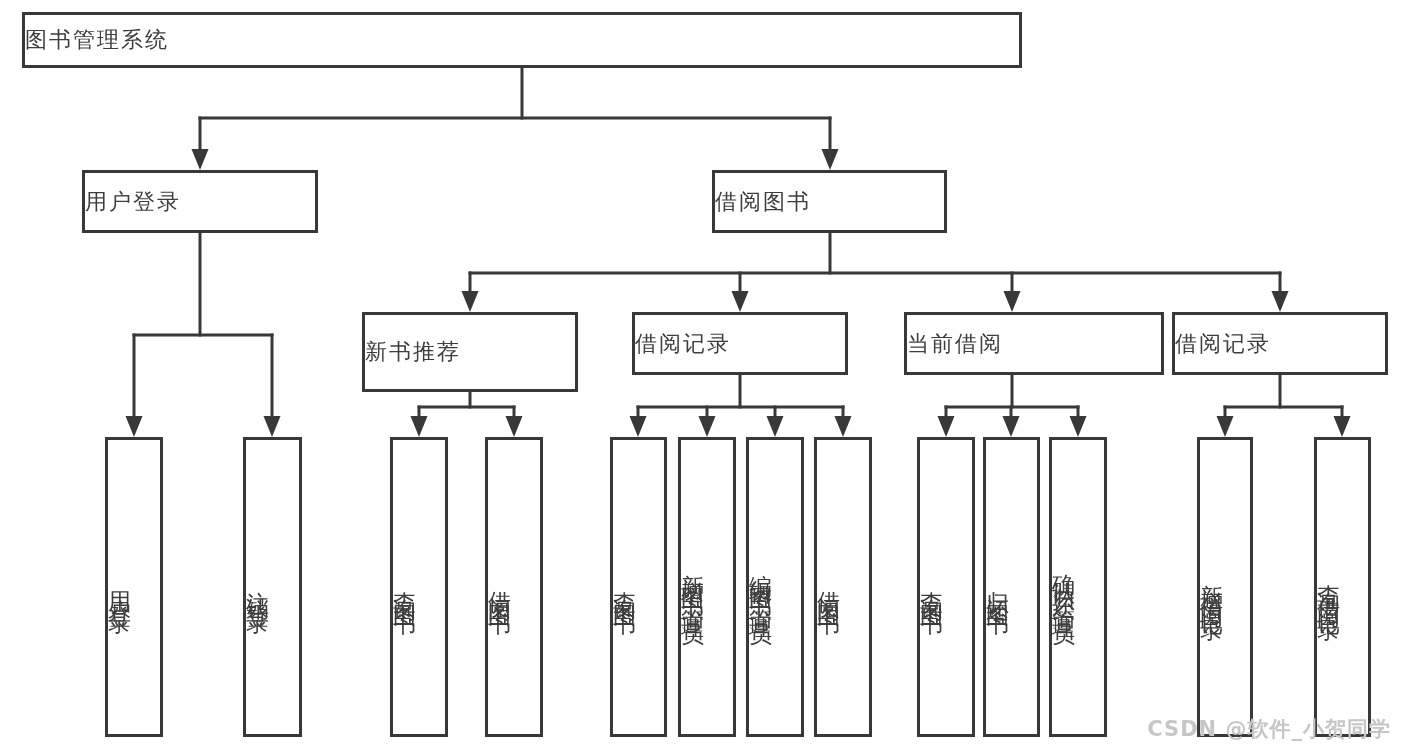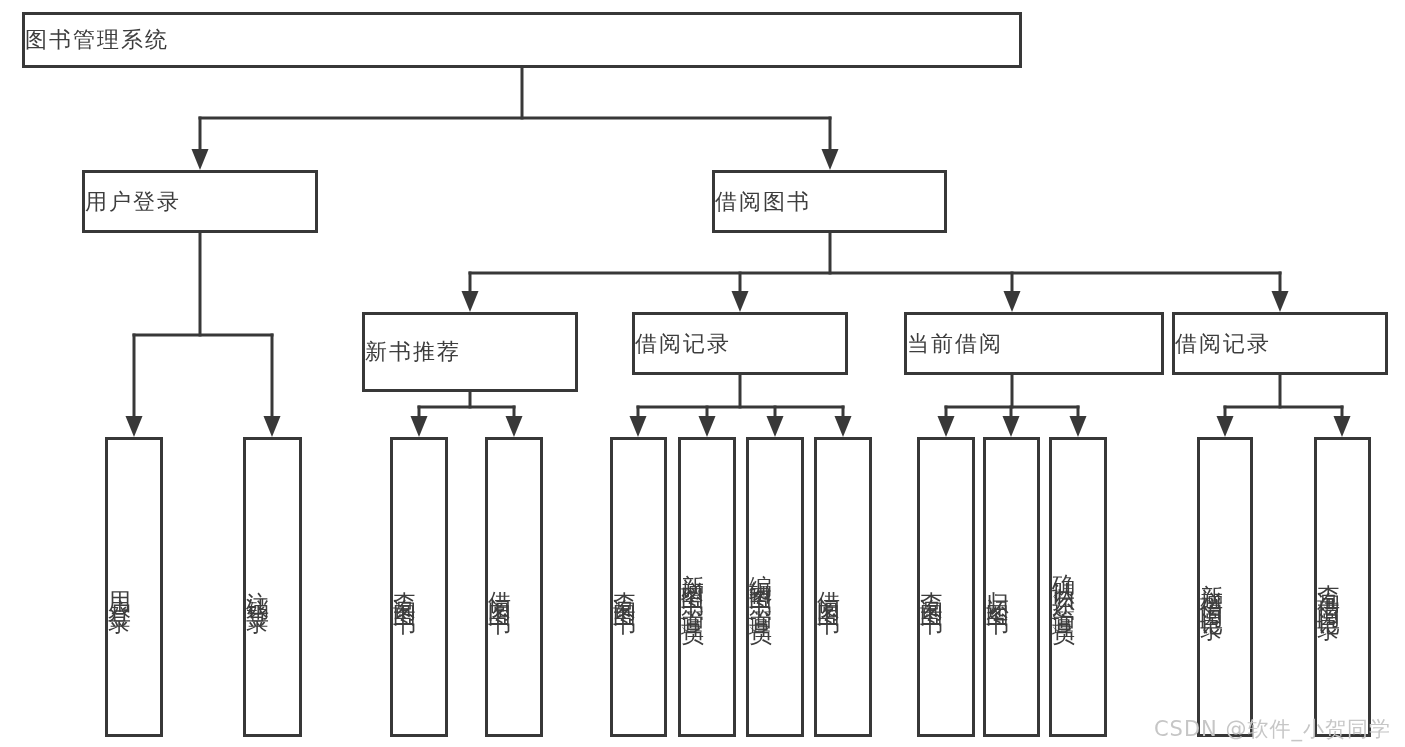--- a/index.html
+++ b/index.html
@@ -57,20 +57,21 @@
   }
 
   .watermark {
     position: absolute;
     right: 14px;
     bottom: 4px;
     font-size: 21px;
     letter-spacing: 1px;
     color: var(--watermark-text);
     white-space: nowrap;
+    font-weight: bold;
   }
 </style>
 </head>
 <body>
 
 <div class="canvas">
 
   <svg class="connectors" width="1405" height="747" viewBox="0 0 1405 747" xmlns="http://www.w3.org/2000/svg">
 
     <line x1="522" y1="68" x2="522" y2="118"></line>

